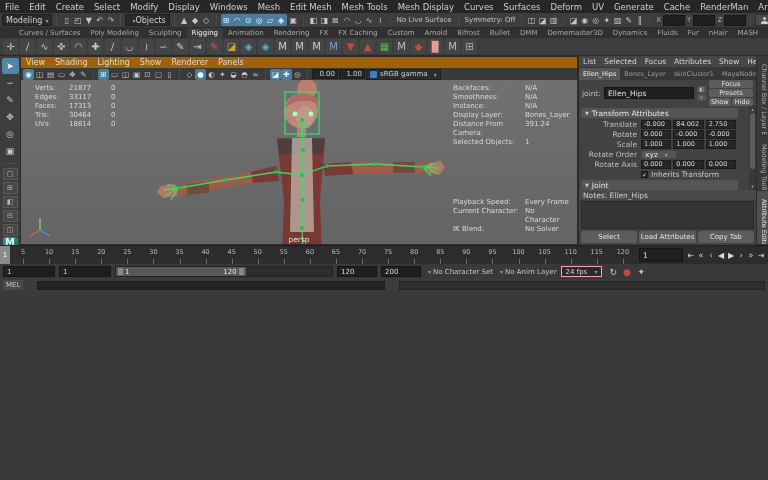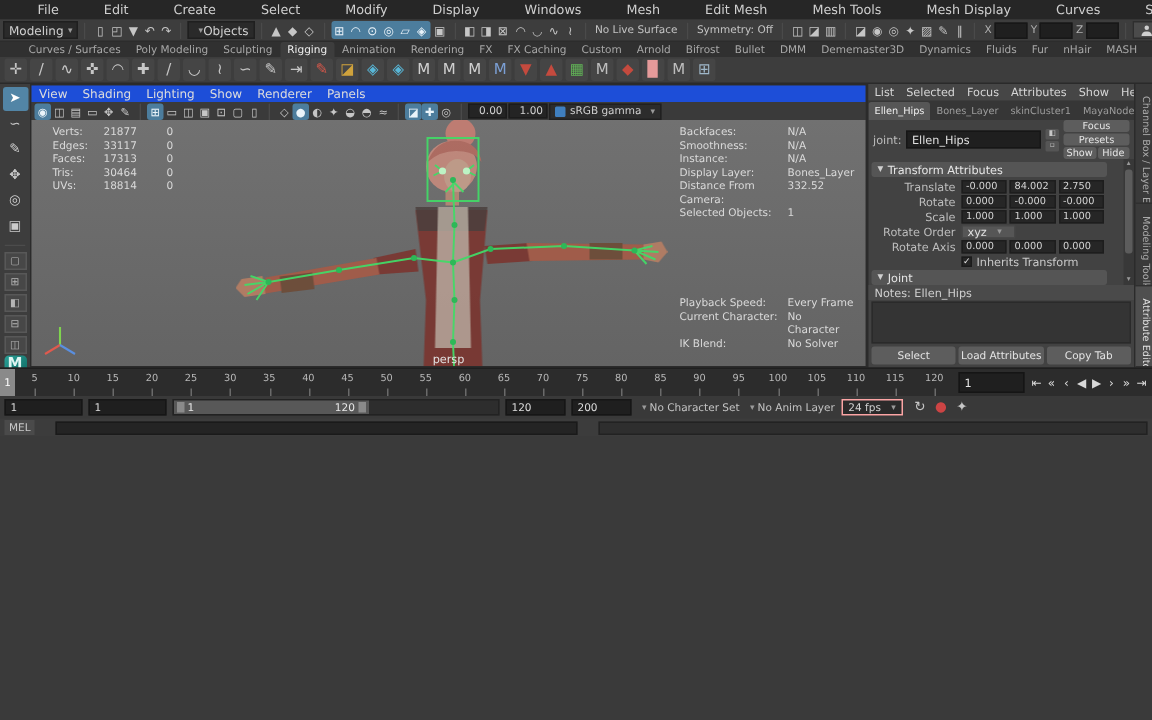--- a/index.html
+++ b/index.html
@@ -2,21 +2,21 @@
 <html><head>
 <meta charset="utf-8">
 <style>
   * { box-sizing: border-box; margin:0; padding:0; }
   html,body { width:768px; height:480px; overflow:hidden; background:#393939;
     font-family:"DejaVu Sans","Liberation Sans",sans-serif; color:#c9c9c9; }
   .app { width:768px; height:480px; display:flex; flex-direction:column; }
 
   
   .menubar { height:13px; background:#262626; display:flex; align-items:center; font-size:8.5px; flex:0 0 auto; }
-  .menubar .mitem { padding:0 5px; color:#cfcfcf; white-space:nowrap; cursor:default;margin-left:20px; }
+  .menubar .mitem { padding:0 5px; color:#cfcfcf; white-space:nowrap; cursor:default; }
   .menubar .spacer { flex:1; }
   .locksvg { margin:0 4px; }
 
   
   .statusbar { height:15px; background:#3d3d3d; display:flex; align-items:center; gap:1px; padding:0 2px; flex:0 0 auto; border-bottom:1px solid #2c2c2c; overflow:hidden; }
   .dd { background:#2a2a2a; border:1px solid #1f1f1f; height:12px; display:flex; align-items:center; padding:0 3px; font-size:8px; color:#d0d0d0; }
   .dd .caret, .caret { font-size:6px; color:#9a9a9a; margin-left:3px; }
   .sep { width:1px; height:11px; background:#2e2e2e; border-right:1px solid #4a4a4a; margin:0 3px; flex:0 0 auto; }
   .icon { width:11px; height:12px; display:flex; align-items:center; justify-content:center; font-size:8px; color:var(--c,#c6c6c6); flex:0 0 auto; cursor:default; }
   .icongroup { display:flex; align-items:center; flex:0 0 auto; }
@@ -40,21 +40,21 @@
   
   .main { flex:1; display:flex; min-height:0; }
   .toolbox { width:20px; background:#3d3d3d; display:flex; flex-direction:column; align-items:center; padding-top:2px; gap:1px; flex:0 0 auto; }
   .toolbox .tool { width:17px; height:16px; display:flex; align-items:center; justify-content:center; font-size:9px; color:#cccccc; border-radius:2px; }
   .toolbox .tool.active { background:#5285a6; color:#fff; }
   .toolbox .tdiv { width:14px; height:1px; background:#2c2c2c; border-bottom:1px solid #4c4c4c; margin:3px 0; }
   .toolbox .layout { width:15px; height:12px; border:1px solid #585858; background:#474747; display:flex; align-items:center; justify-content:center; font-size:7px; color:#b5b5b5; }
   .toolbox .mayalogo { margin-top:auto; margin-bottom:2px; width:15px; height:15px; border-radius:3px; background:linear-gradient(135deg,#2aa198,#116e66); color:#dff5f2; font-size:10px; font-weight:bold; display:flex; align-items:center; justify-content:center; }
 
   .viewport { flex:1; display:flex; flex-direction:column; min-width:0; border:1px solid #2b2b2b; }
-  .vpmenu { height:11px; background:#1d4ed8; display:flex; align-items:center; font-size:8px; color:#dcdcdc; flex:0 0 auto; }
+  .vpmenu { height:11px; background:#a16207; display:flex; align-items:center; font-size:8px; color:#dcdcdc; flex:0 0 auto; }
   .vpmenu .mitem { padding:0 5px; }
   .vptoolbar { height:12px; background:#3a3a3a; display:flex; align-items:center; gap:1px; padding:0 2px; flex:0 0 auto; overflow:hidden; }
   .vptoolbar .icon { width:11px; height:11px; font-size:7.5px; }
   .vptoolbar .icon.active { background:#4c7d9d; border-radius:2px; color:#eaf4fa; }
   .numfield { width:26px; height:10px; background:#242424; border:1px solid #1b1b1b; font-size:7px; color:#d0d0d0; display:flex; align-items:center; justify-content:flex-end; padding:0 2px; }
   .srgbdd { height:11px; background:#2c2c2c; border:1px solid #202020; display:flex; align-items:center; font-size:7px; color:#cfcfcf; padding:0 3px; gap:3px; }
   .srgbdd .sw { width:7px; height:7px; background:#3f7fbf; border-radius:1px; }
 
   .canvas { flex:1; position:relative; background:linear-gradient(#717171,#646464); overflow:hidden; }
   .hud { position:absolute; font-size:7px; color:#dadada; line-height:9px; }
@@ -509,21 +509,21 @@
             <div class="hudrow">
               <span class="hk">Instance:</span>
               <span class="hv">N/A</span>
             </div>
             <div class="hudrow">
               <span class="hk">Display Layer:</span>
               <span class="hv">Bones_Layer</span>
             </div>
             <div class="hudrow">
               <span class="hk">Distance From Camera:</span>
-              <span class="hv">332.52</span>
+              <span class="hv">391.24</span>
             </div>
             <div class="hudrow">
               <span class="hk">Selected Objects:</span>
               <span class="hv">1</span>
             </div>
           </div>
         <div class="hud bottom" style="right:6px;bottom:10px">
 
         <div class="hudrow">
               <span class="hk">Playback Speed:</span>

